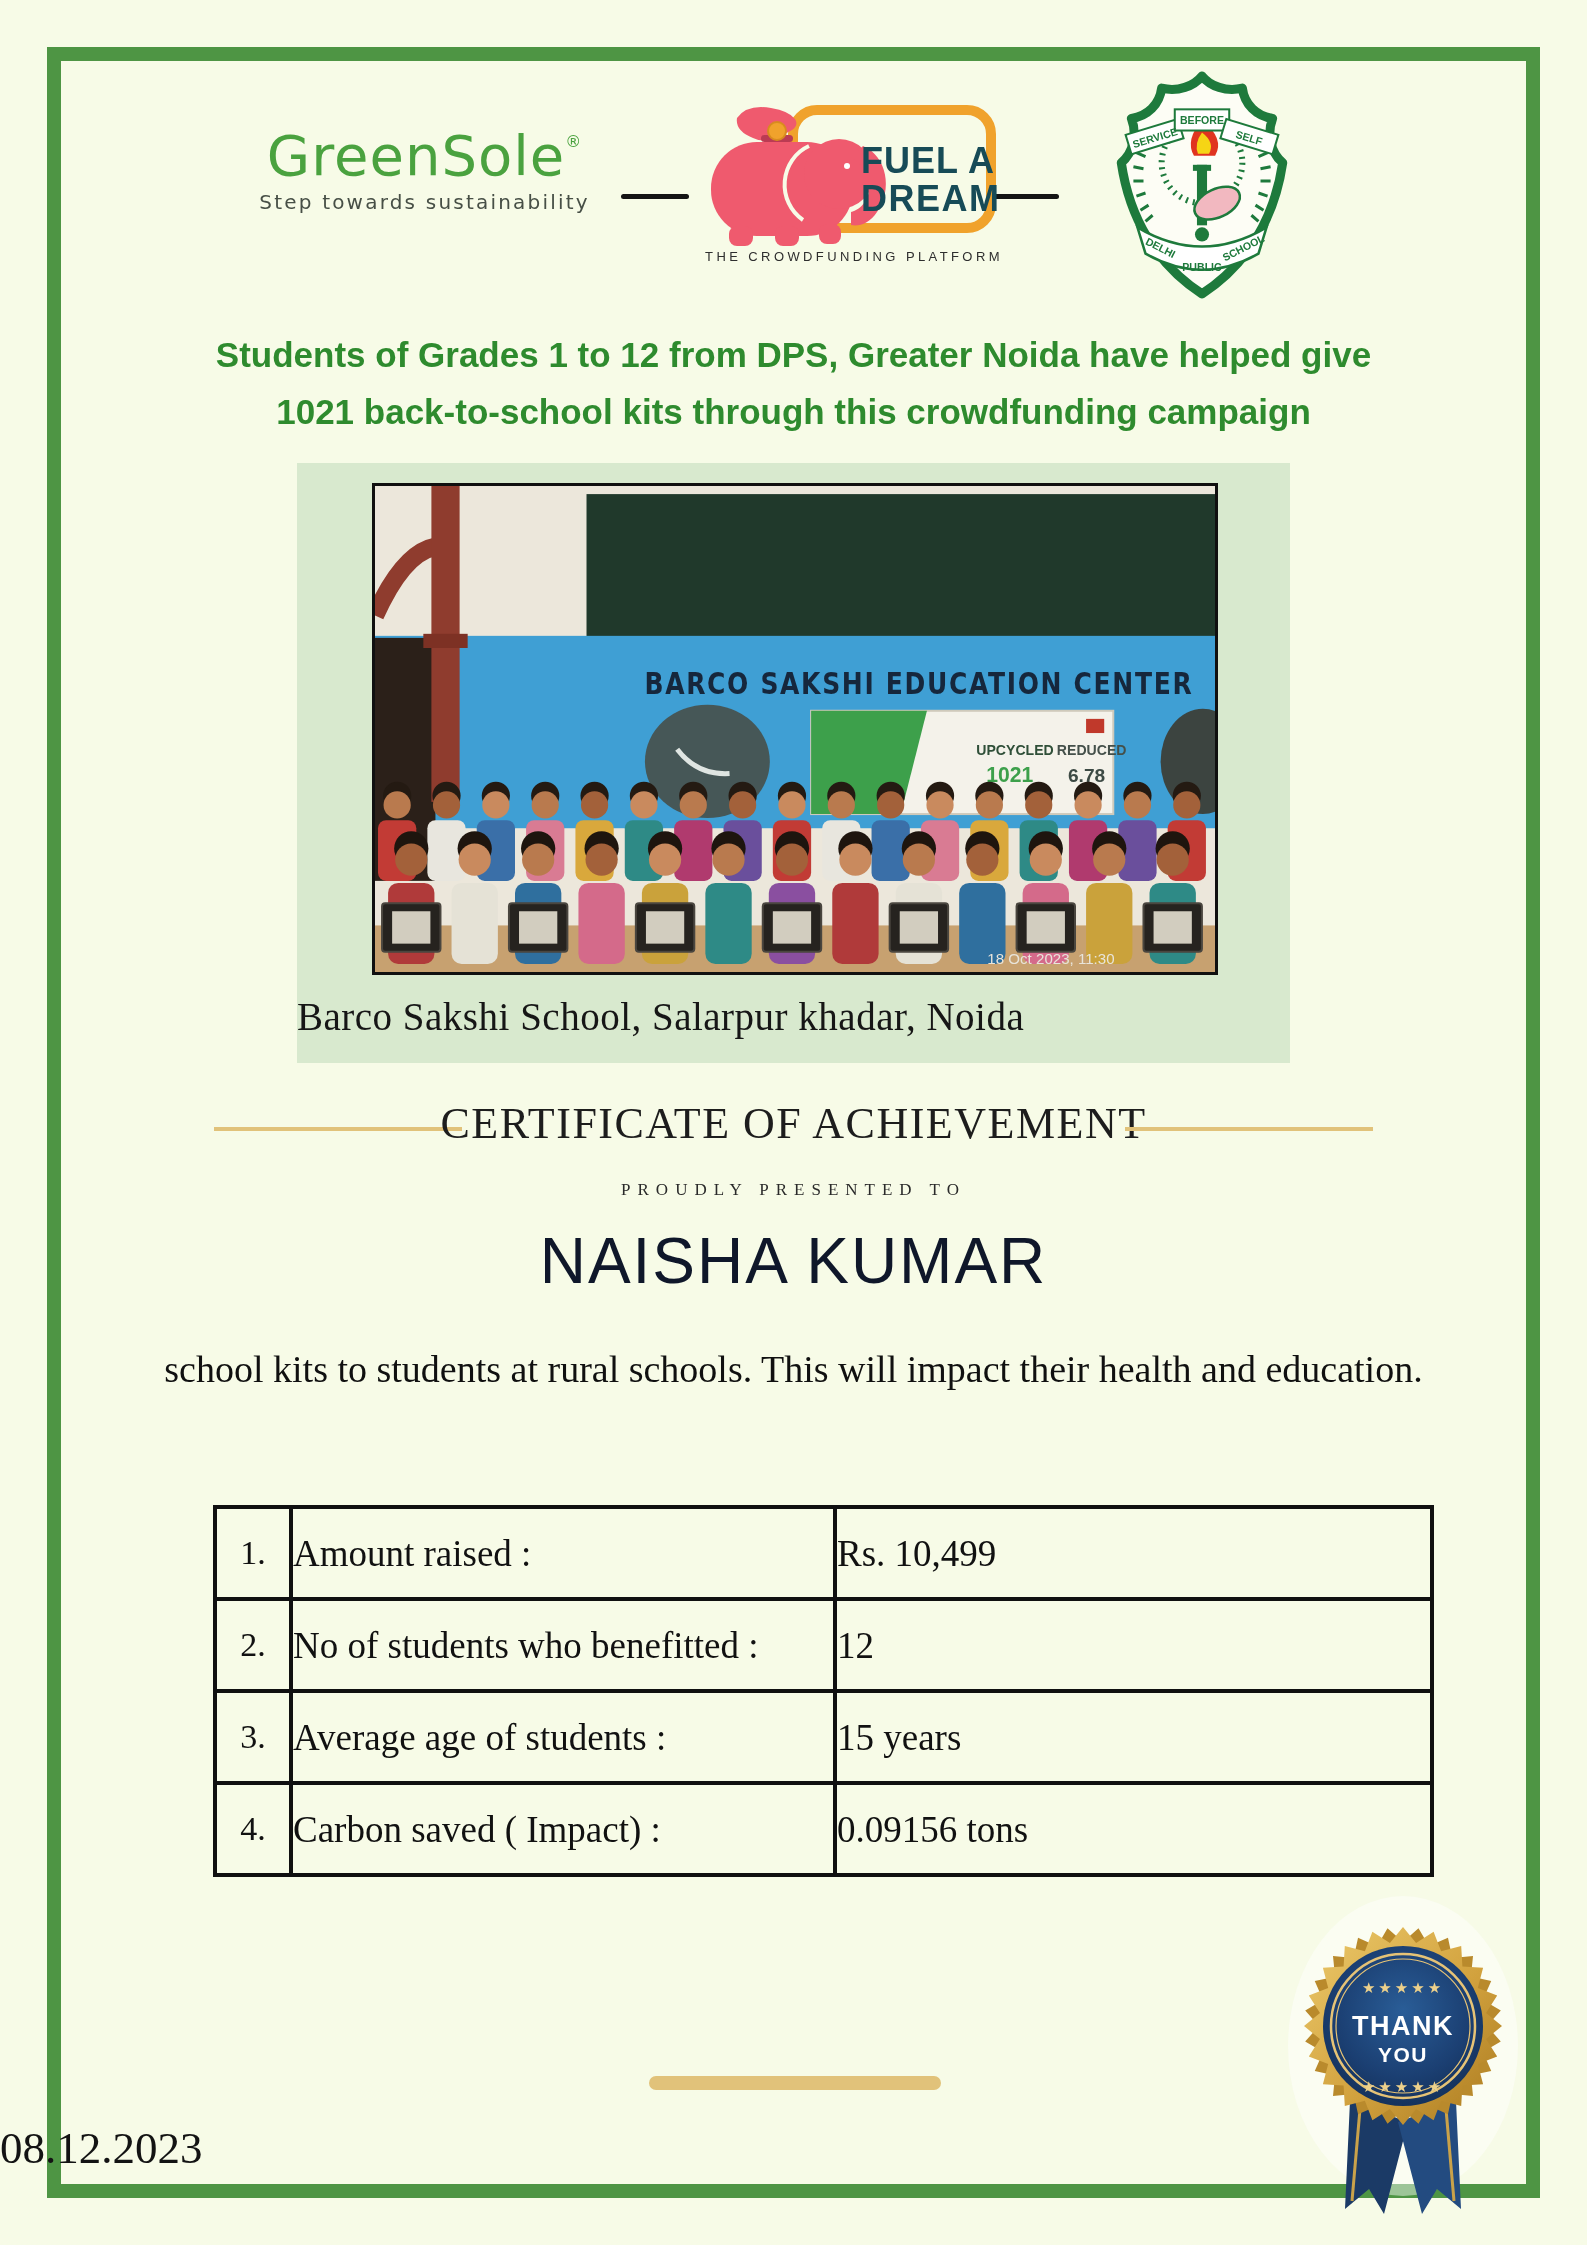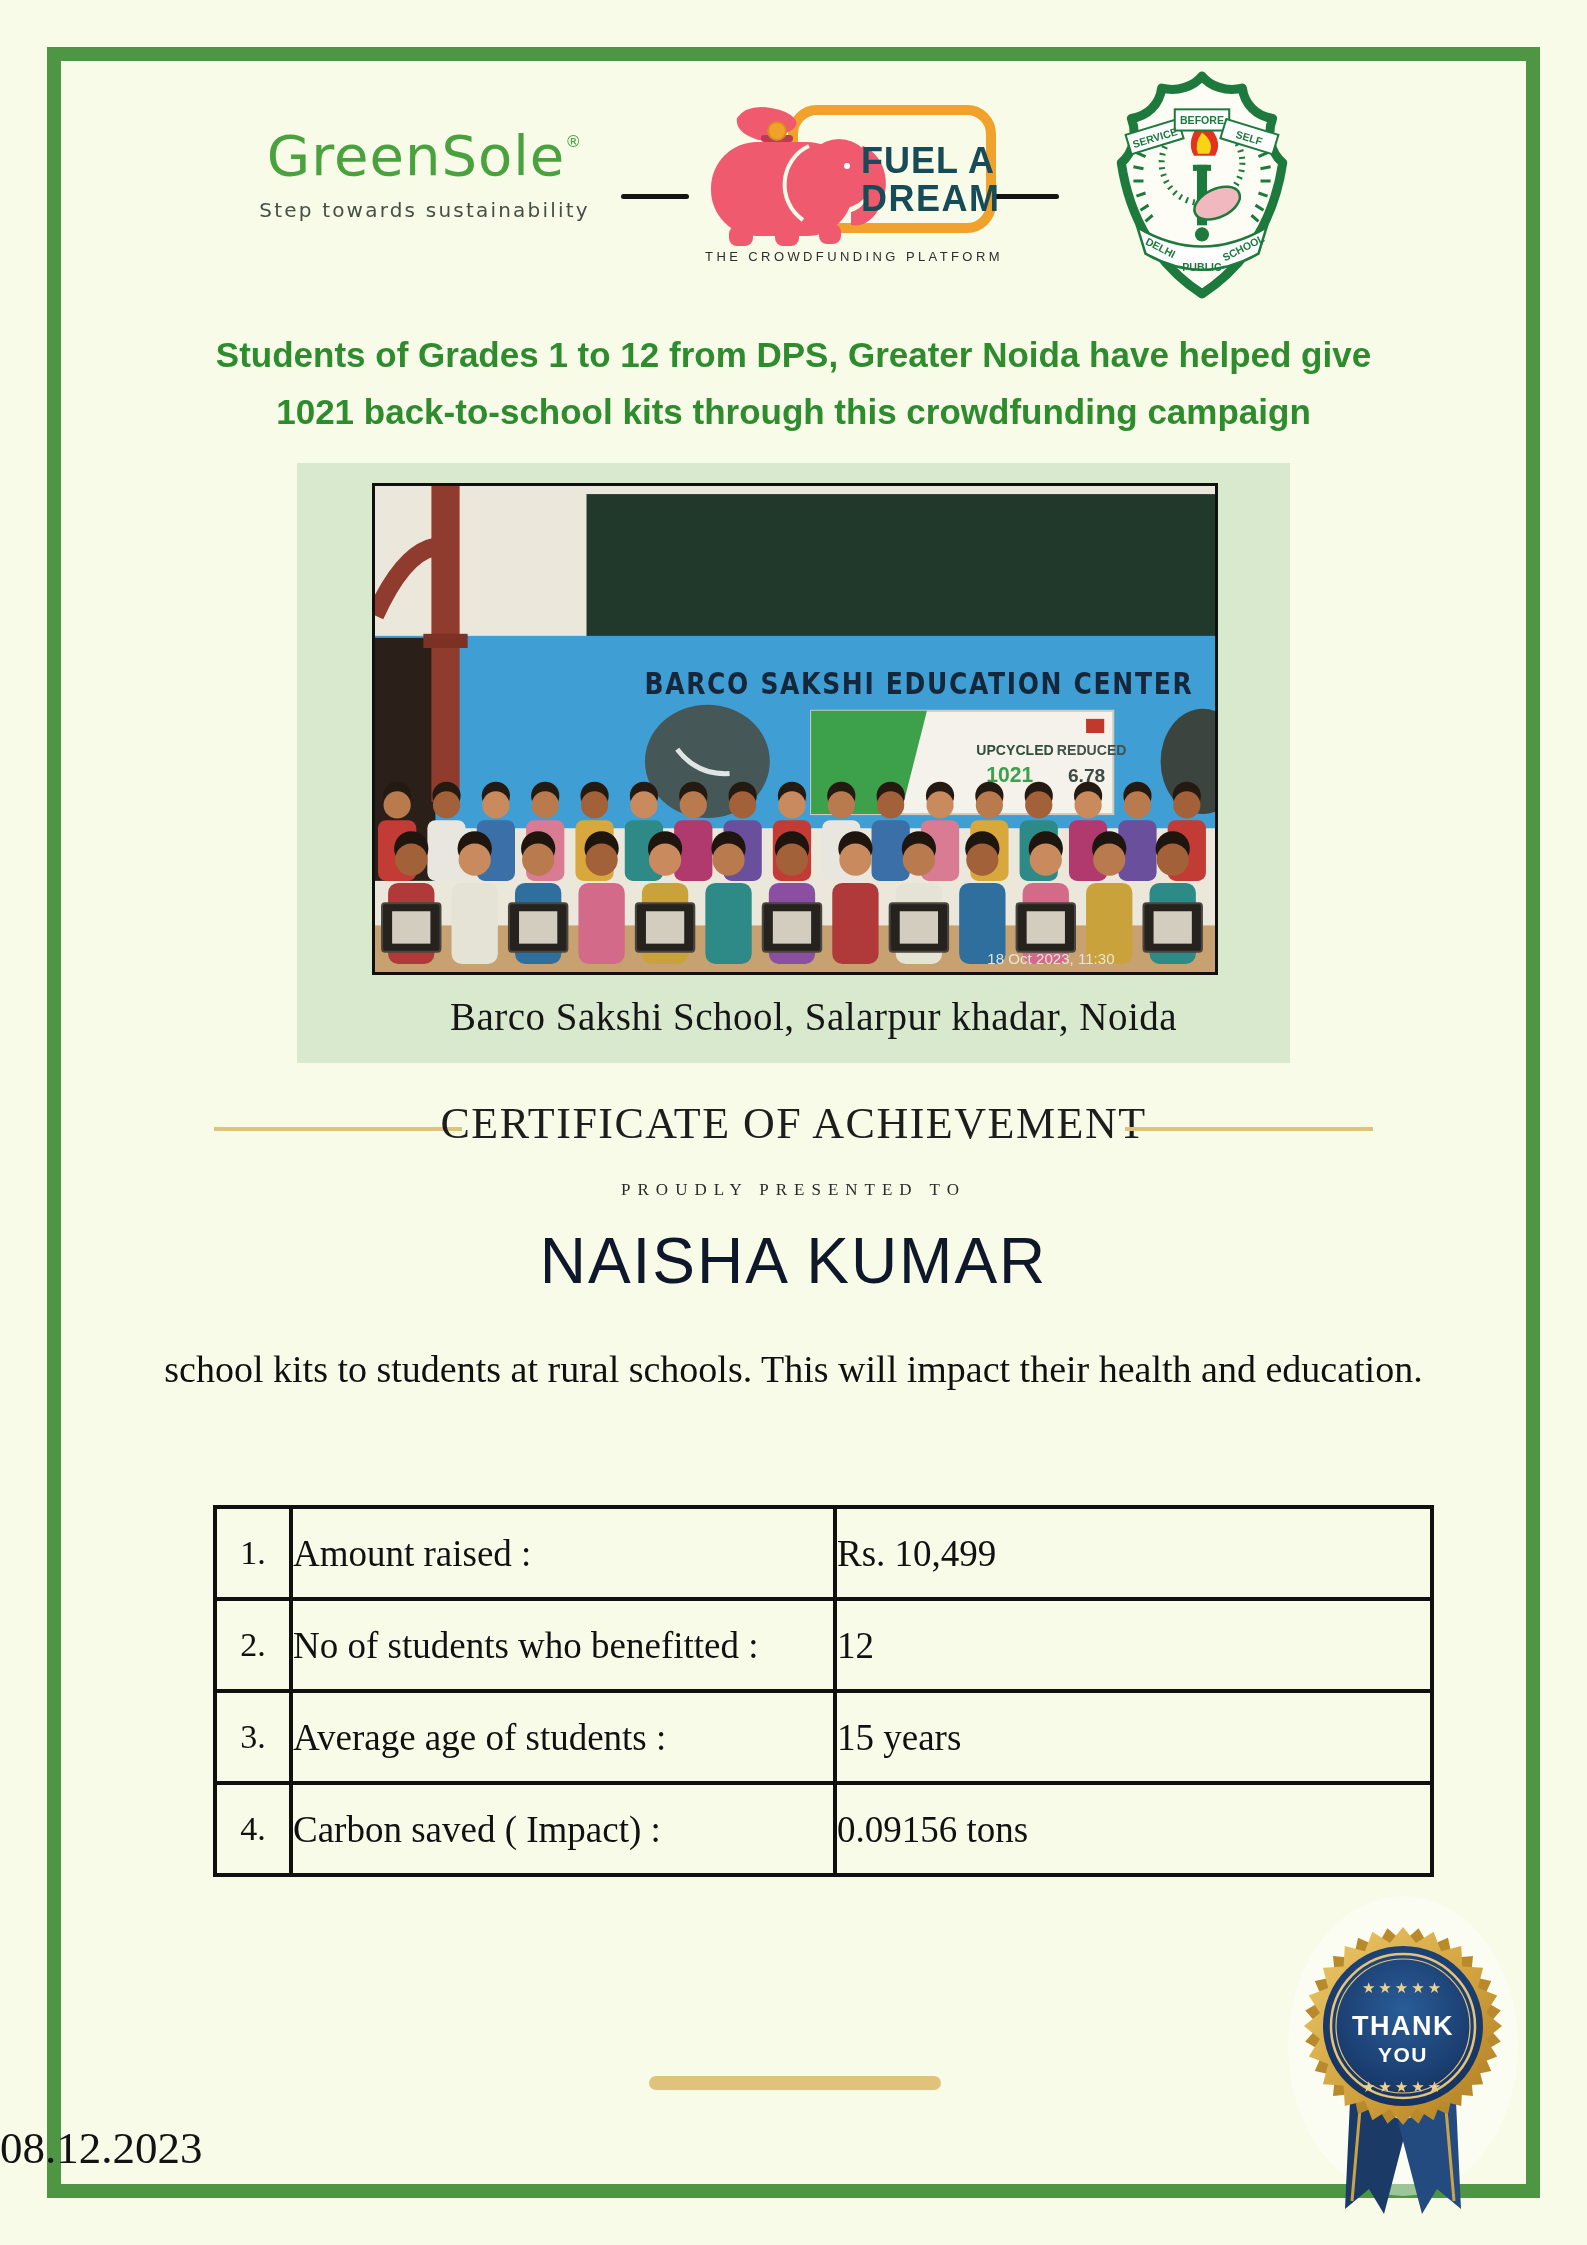--- a/index.html
+++ b/index.html
@@ -4,35 +4,35 @@
 <style>
   html,body{margin:0;padding:0;background:#ffffff;}
   .page{position:relative;width:1587px;height:2245px;background:#f7fbe7;
         font-family:"Liberation Serif",serif;overflow:hidden;}
   .frame{position:absolute;inset:47px;border:14px solid #4e9544;}
 
   
   .greensole{position:absolute;left:252px;top:128px;width:345px;text-align:center;}
   .gs-name{font-family:"DejaVu Sans",sans-serif;font-size:56px;color:#4aa23f;letter-spacing:1px;line-height:1;}
   .gs-name sup{font-size:16px;vertical-align:28px;color:#4aa23f;}
-  .gs-tag{font-family:"DejaVu Sans",sans-serif;font-size:20px;color:#474f46;letter-spacing:2.2px;margin-top:14px;}
+  .gs-tag{font-family:"DejaVu Sans",sans-serif;font-size:20px;color:#474f46;letter-spacing:2.2px;margin-top:6px;}
   .dash{position:absolute;top:194px;width:68px;height:5px;background:#141414;border-radius:3px;}
   .dash-left{left:621px;}
   .dash-right{left:991px;}
   .fad-svg{position:absolute;left:703px;top:100px;width:302px;height:174px;}
   .dps-svg{position:absolute;left:1103px;top:70px;width:198px;height:234px;}
 
   .intro{position:absolute;top:326px;left:0;width:100%;text-align:center;
          font-family:"Liberation Sans",sans-serif;font-weight:bold;font-size:35px;
          color:#2e8b2e;line-height:1.64;}
 
   .photo-box{position:absolute;left:297px;top:463px;width:993px;height:600px;background:#d8e9ce;}
   .photo-svg{position:absolute;left:75px;top:20px;width:840px;height:486px;border:3px solid #101010;display:block;background:#ece7db;}
-  .caption{position:absolute;left:0;bottom:24px;width:100%;text-align:center;
-           font-size:39px;color:#161616;letter-spacing:0.5px;margin-left:20px;}
+  .caption{position:absolute;left:0;bottom:24px;width:100%;
+           font-size:39px;color:#161616;letter-spacing:0.5px;}
 
   .cert-title{position:absolute;top:1098px;left:0;width:100%;text-align:center;
               font-size:44px;letter-spacing:1.5px;color:#1d1d1d;}
   .gold-line{position:absolute;top:1127px;height:4px;background:#e1c27a;width:248px;}
   .gl-left{left:214px;} .gl-right{right:214px;}
   .presented{position:absolute;top:1180px;left:0;width:100%;text-align:center;
              font-family:Liberation Serif, serif;font-size:17px;letter-spacing:7px;color:#2a2a2a;}
   .recipient{position:absolute;top:1224px;left:0;width:100%;text-align:center;
              font-family:Liberation Sans, sans-serif;font-size:64px;letter-spacing:2px;color:#0f172a;}
   .message{position:absolute;top:1340px;left:0;width:100%;text-align:center;

